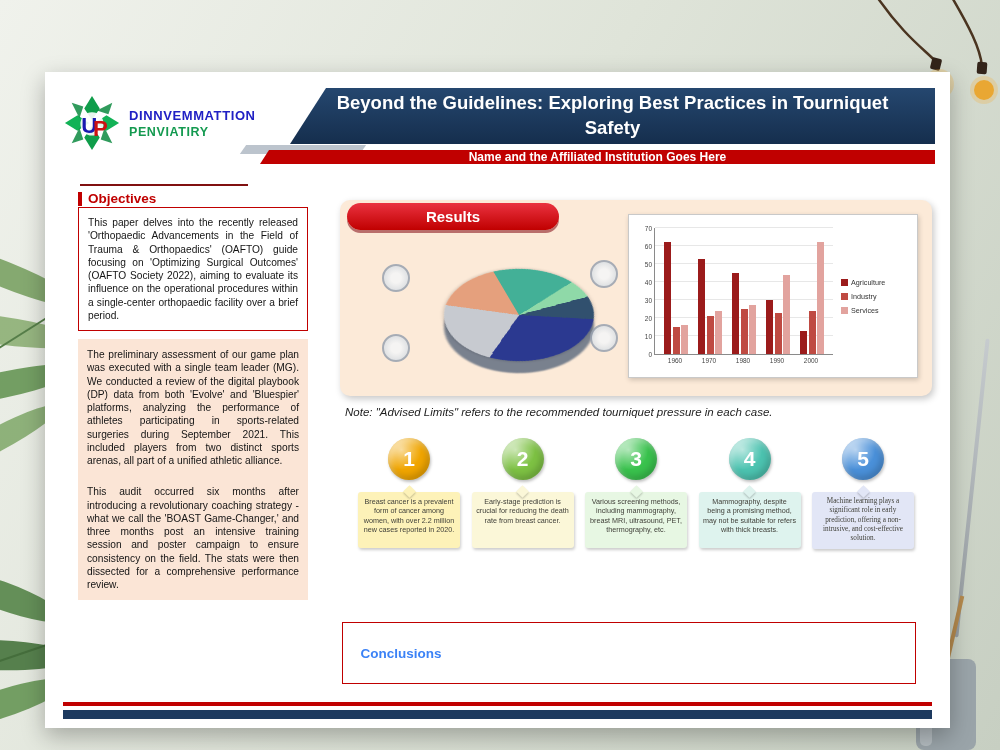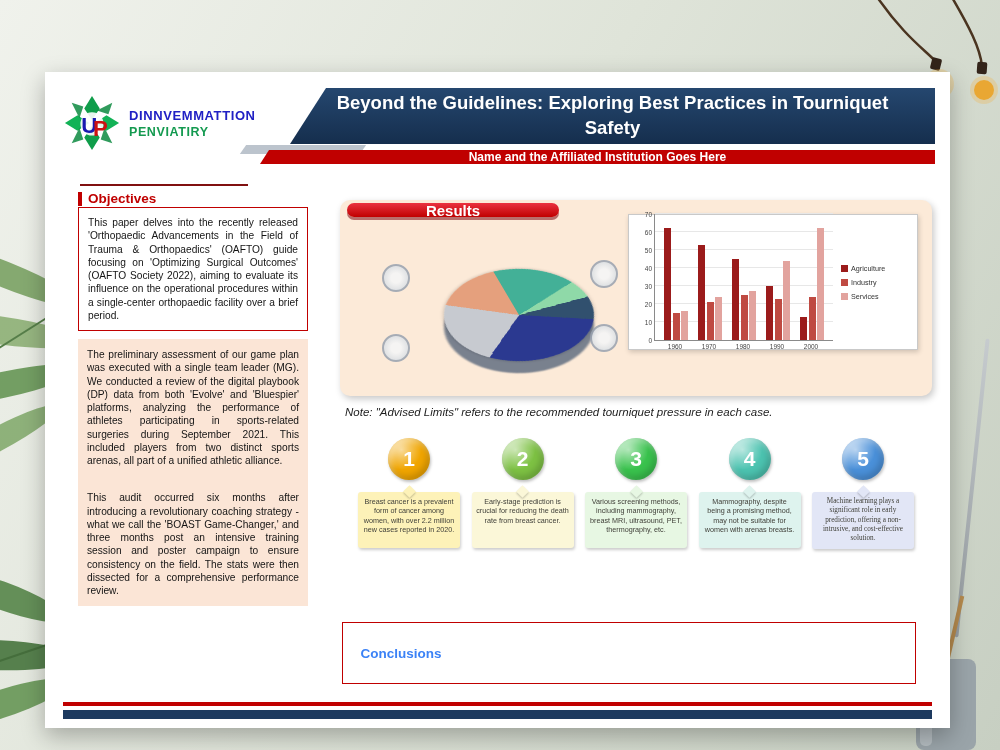--- a/index.html
+++ b/index.html
@@ -33,36 +33,36 @@
   .left-col{position:absolute;left:33px;top:112px;width:230px;}
   .rule-top{width:168px;height:2px;background:#801010;margin:0 0 5px 2px;}
   .sec-head1{display:flex;align-items:center;gap:6px;color:#c00000;font-weight:bold;font-size:13.5px;margin-bottom:1px;}
   .red-tick{width:4px;height:14px;background:#c00000;}
   .obj-box{border:1.3px solid #c00000;padding:8px 9px;font-size:10.2px;line-height:1.3;
     text-align:justify;color:#141414;}
   .methods-head{margin-top:17px;background:#f6c9ba;border-left:5px solid #c00000;color:#c00000;
     font-weight:bold;font-size:13px;padding:4px 8px;}
   .methods-box{margin-top:8px;background:#fbe5d6;padding:9px;font-size:10.2px;line-height:1.3;
     text-align:justify;color:#141414;}
-  .methods-box .p2{margin-top:24px;}
+  .methods-box .p2{margin-top:18px;}
   
   .results-panel{position:absolute;left:295px;top:128px;width:592px;height:196px;background:#fcead8;
     border-radius:10px;box-shadow:2px 3px 7px rgba(0,0,0,.22);}
-  .results-pill{position:absolute;left:302px;top:131px;width:212px;height:14px;
+  .results-pill{position:absolute;left:302px;top:131px;width:212px;height:27px;
     background:linear-gradient(180deg,#ea3240,#c00000);border-radius:14px;
     color:#fff;font-weight:bold;font-size:15px;display:flex;align-items:center;justify-content:center;
     box-shadow:0 3px 0 rgba(130,8,18,.55);z-index:4;}
   .pie-zone{position:absolute;left:34px;top:12px;width:240px;height:176px;}
   .pie-depth{position:absolute;left:70px;top:40px;width:150px;height:150px;border-radius:50%;
     background:#79818e;transform:rotateX(52deg) rotate(-20deg);filter:blur(1px);}
   .pie{position:absolute;left:70px;top:28px;width:150px;height:150px;border-radius:50%;
     transform:rotateX(52deg) rotate(-20deg);box-shadow:0 0 4px rgba(0,0,0,.25);}
   .seal{position:absolute;width:24px;height:24px;border-radius:50%;border:2px solid #98a2b0;
     background:radial-gradient(circle,#f4f6f8 30%,#d8dee4 75%);opacity:.85;}
-  .chart-card{position:absolute;right:14px;top:14px;width:290px;height:136px;background:#fff;
+  .chart-card{position:absolute;right:14px;top:14px;width:290px;height:164px;background:#fff;
     border:1px solid #c9c9c9;box-shadow:1px 2px 5px rgba(0,0,0,.18);
     padding:6px 8px;box-sizing:border-box;display:flex;align-items:center;}
   .plot{position:relative;margin-left:17px;width:178px;height:126px;
     border-left:1px solid #8a8a8a;border-bottom:1px solid #8a8a8a;}
   .gridline{position:absolute;left:0;right:0;height:1px;background:#e7e7e7;}
   .ytick{position:absolute;left:-17px;width:14px;text-align:right;font-size:6.5px;color:#444;}
   .bars-row{position:absolute;inset:0;display:flex;justify-content:space-around;align-items:flex-end;padding:0 4px;}
   .bar-group{display:flex;align-items:flex-end;gap:1.5px;}
   .bar{width:7px;}
   .x-labels{display:flex;justify-content:space-around;padding:0 4px;margin-left:17px;width:178px;
@@ -263,21 +263,21 @@
         <div class="step-box" style="background: rgb(251, 247, 216);">Early-stage prediction is crucial for reducing the death rate from breast cancer.</div>
       </div>
       <div class="step">
         <div class="circle" style="background: radial-gradient(circle at 32% 28%, rgba(255, 255, 255, 0.6), rgba(255, 255, 255, 0) 48%), rgb(57, 194, 77);">3</div>
         <div class="diamond" style="background: rgb(231, 247, 227);"></div>
         <div class="step-box" style="background: rgb(231, 247, 227);">Various screening methods, including mammography, breast MRI, ultrasound, PET, thermography, etc.</div>
       </div>
       <div class="step">
         <div class="circle" style="background: radial-gradient(circle at 32% 28%, rgba(255, 255, 255, 0.6), rgba(255, 255, 255, 0) 48%), rgb(76, 195, 176);">4</div>
         <div class="diamond" style="background: rgb(222, 243, 238);"></div>
-        <div class="step-box" style="background: rgb(222, 243, 238);">Mammography, despite being a promising method, may not be suitable for women with arenas breasts.</div>
+        <div class="step-box" style="background: rgb(222, 243, 238);">Mammography, despite being a promising method, may not be suitable for refers with thick breasts.</div>
       </div>
       <div class="step">
         <div class="circle" style="background: radial-gradient(circle at 32% 28%, rgba(255, 255, 255, 0.6), rgba(255, 255, 255, 0) 48%), rgb(74, 144, 217);">5</div>
         <div class="diamond" style="background: rgb(226, 230, 246);"></div>
         <div class="step-box" style="background: rgb(226, 230, 246); font-family: Liberation Serif, serif;">Machine learning plays a significant role in early prediction, offering a non-intrusive, and cost-effective solution.</div>
       </div>
     </div>
 
   <div class="conclusions">
     <div class="conc-label">Conclusions</div>

